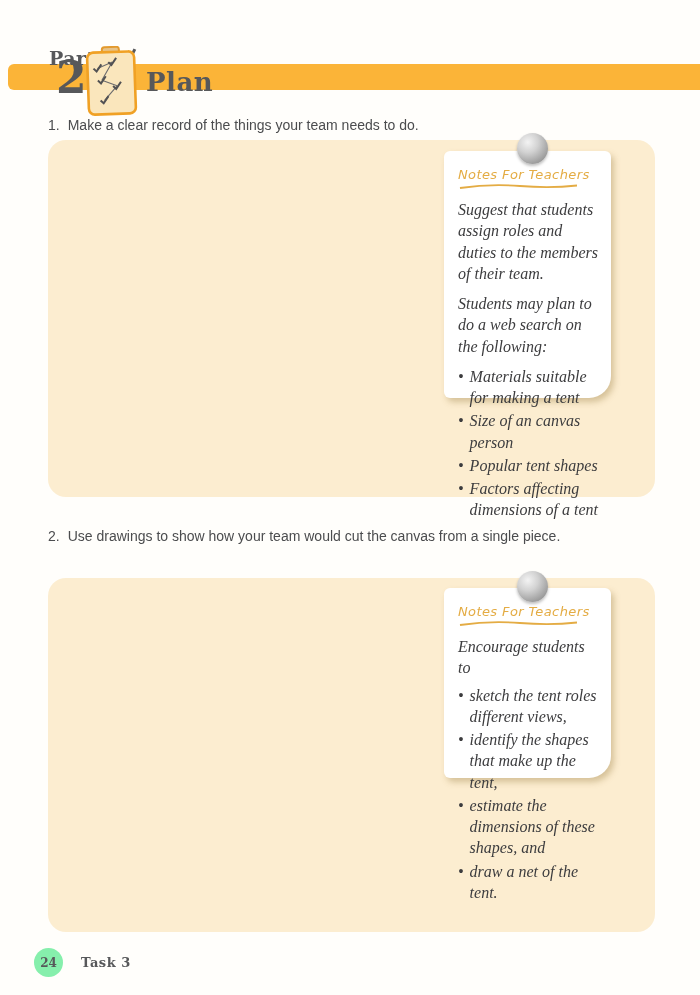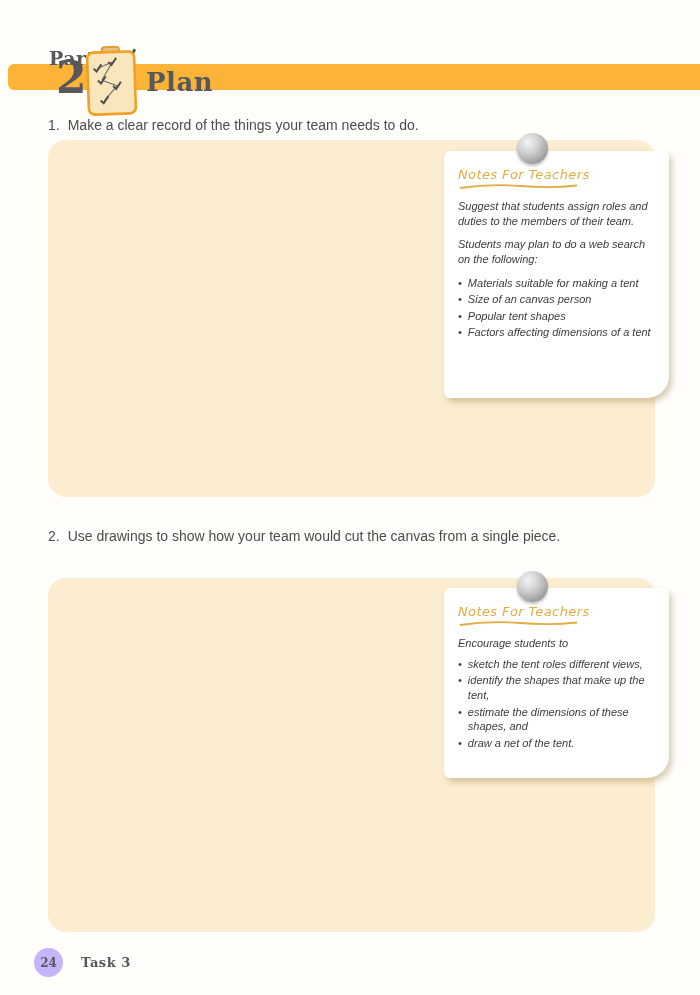--- a/index.html
+++ b/index.html
@@ -41,53 +41,53 @@
   .q-num { flex:0 0 auto; }
   
   .work-box {
     position:absolute; left:48px; width:607px;
     background:#fcedd0; border-radius:18px;
   }
   .box1 { top:140px; height:357px; }
   .box2 { top:578px; height:354px; }
   
   .note {
-    position:absolute; left:444px; width:225px;
+    position:absolute; left:444px; width:167px;
     background:#ffffff; border-radius:6px 6px 22px 6px;
     box-shadow:3px 4px 6px rgba(150,120,60,0.38);
     padding:16px 12px 8px 14px;
   }
   .note1 { top:151px; height:247px; }
   .note2 { top:588px; height:190px; }
   .note-title {
     font-family:"DejaVu Sans", sans-serif; font-style:italic;
     font-size:13px; color:#e4ac44; letter-spacing:0.4px;
     margin-bottom:1px;
   }
   .note-underline { display:block; margin-bottom:9px; }
   .note-body {
-    font-family:Liberation Sans, sans-serif; font-style:italic;
-    font-size:11px; line-height:1.33; color:#3c3c3e;
+    font-family:Liberation Serif, serif; font-style:italic;
+    font-size:16px; line-height:1.33; color:#3c3c3e;
   }
   .note-para { margin-bottom:9px; }
   .note-bullet { display:flex; gap:6px; margin-bottom:2px; }
   .note-bullet .dot { flex:0 0 auto; }
   
   .pin {
     position:absolute; width:31px; height:31px; border-radius:50%;
     background:radial-gradient(circle at 35% 30%, #f3f3f3 0%, #d2d2d2 35%, #9c9c9c 75%, #808080 100%);
     box-shadow:0 2px 3px rgba(0,0,0,0.25);
     z-index:3;
   }
   .pin1 { left:517px; top:133px; }
   .pin2 { left:517px; top:571px; }
   
   .page-circle {
     position:absolute; left:34px; top:948px; width:29px; height:29px;
-    background:#c4b5fd; border-radius:50%;
+    background:#86efac; border-radius:50%;
     display:flex; align-items:center; justify-content:center;
     font-family:"DejaVu Serif", serif; font-weight:bold;
     font-size:12px; color:#57585a;
   }
   .task-label {
     position:absolute; left:81px; top:955px;
     font-family:"DejaVu Serif", serif; font-weight:bold;
     font-size:13px; color:#57585a; letter-spacing:0.5px;
   }
 </style>

